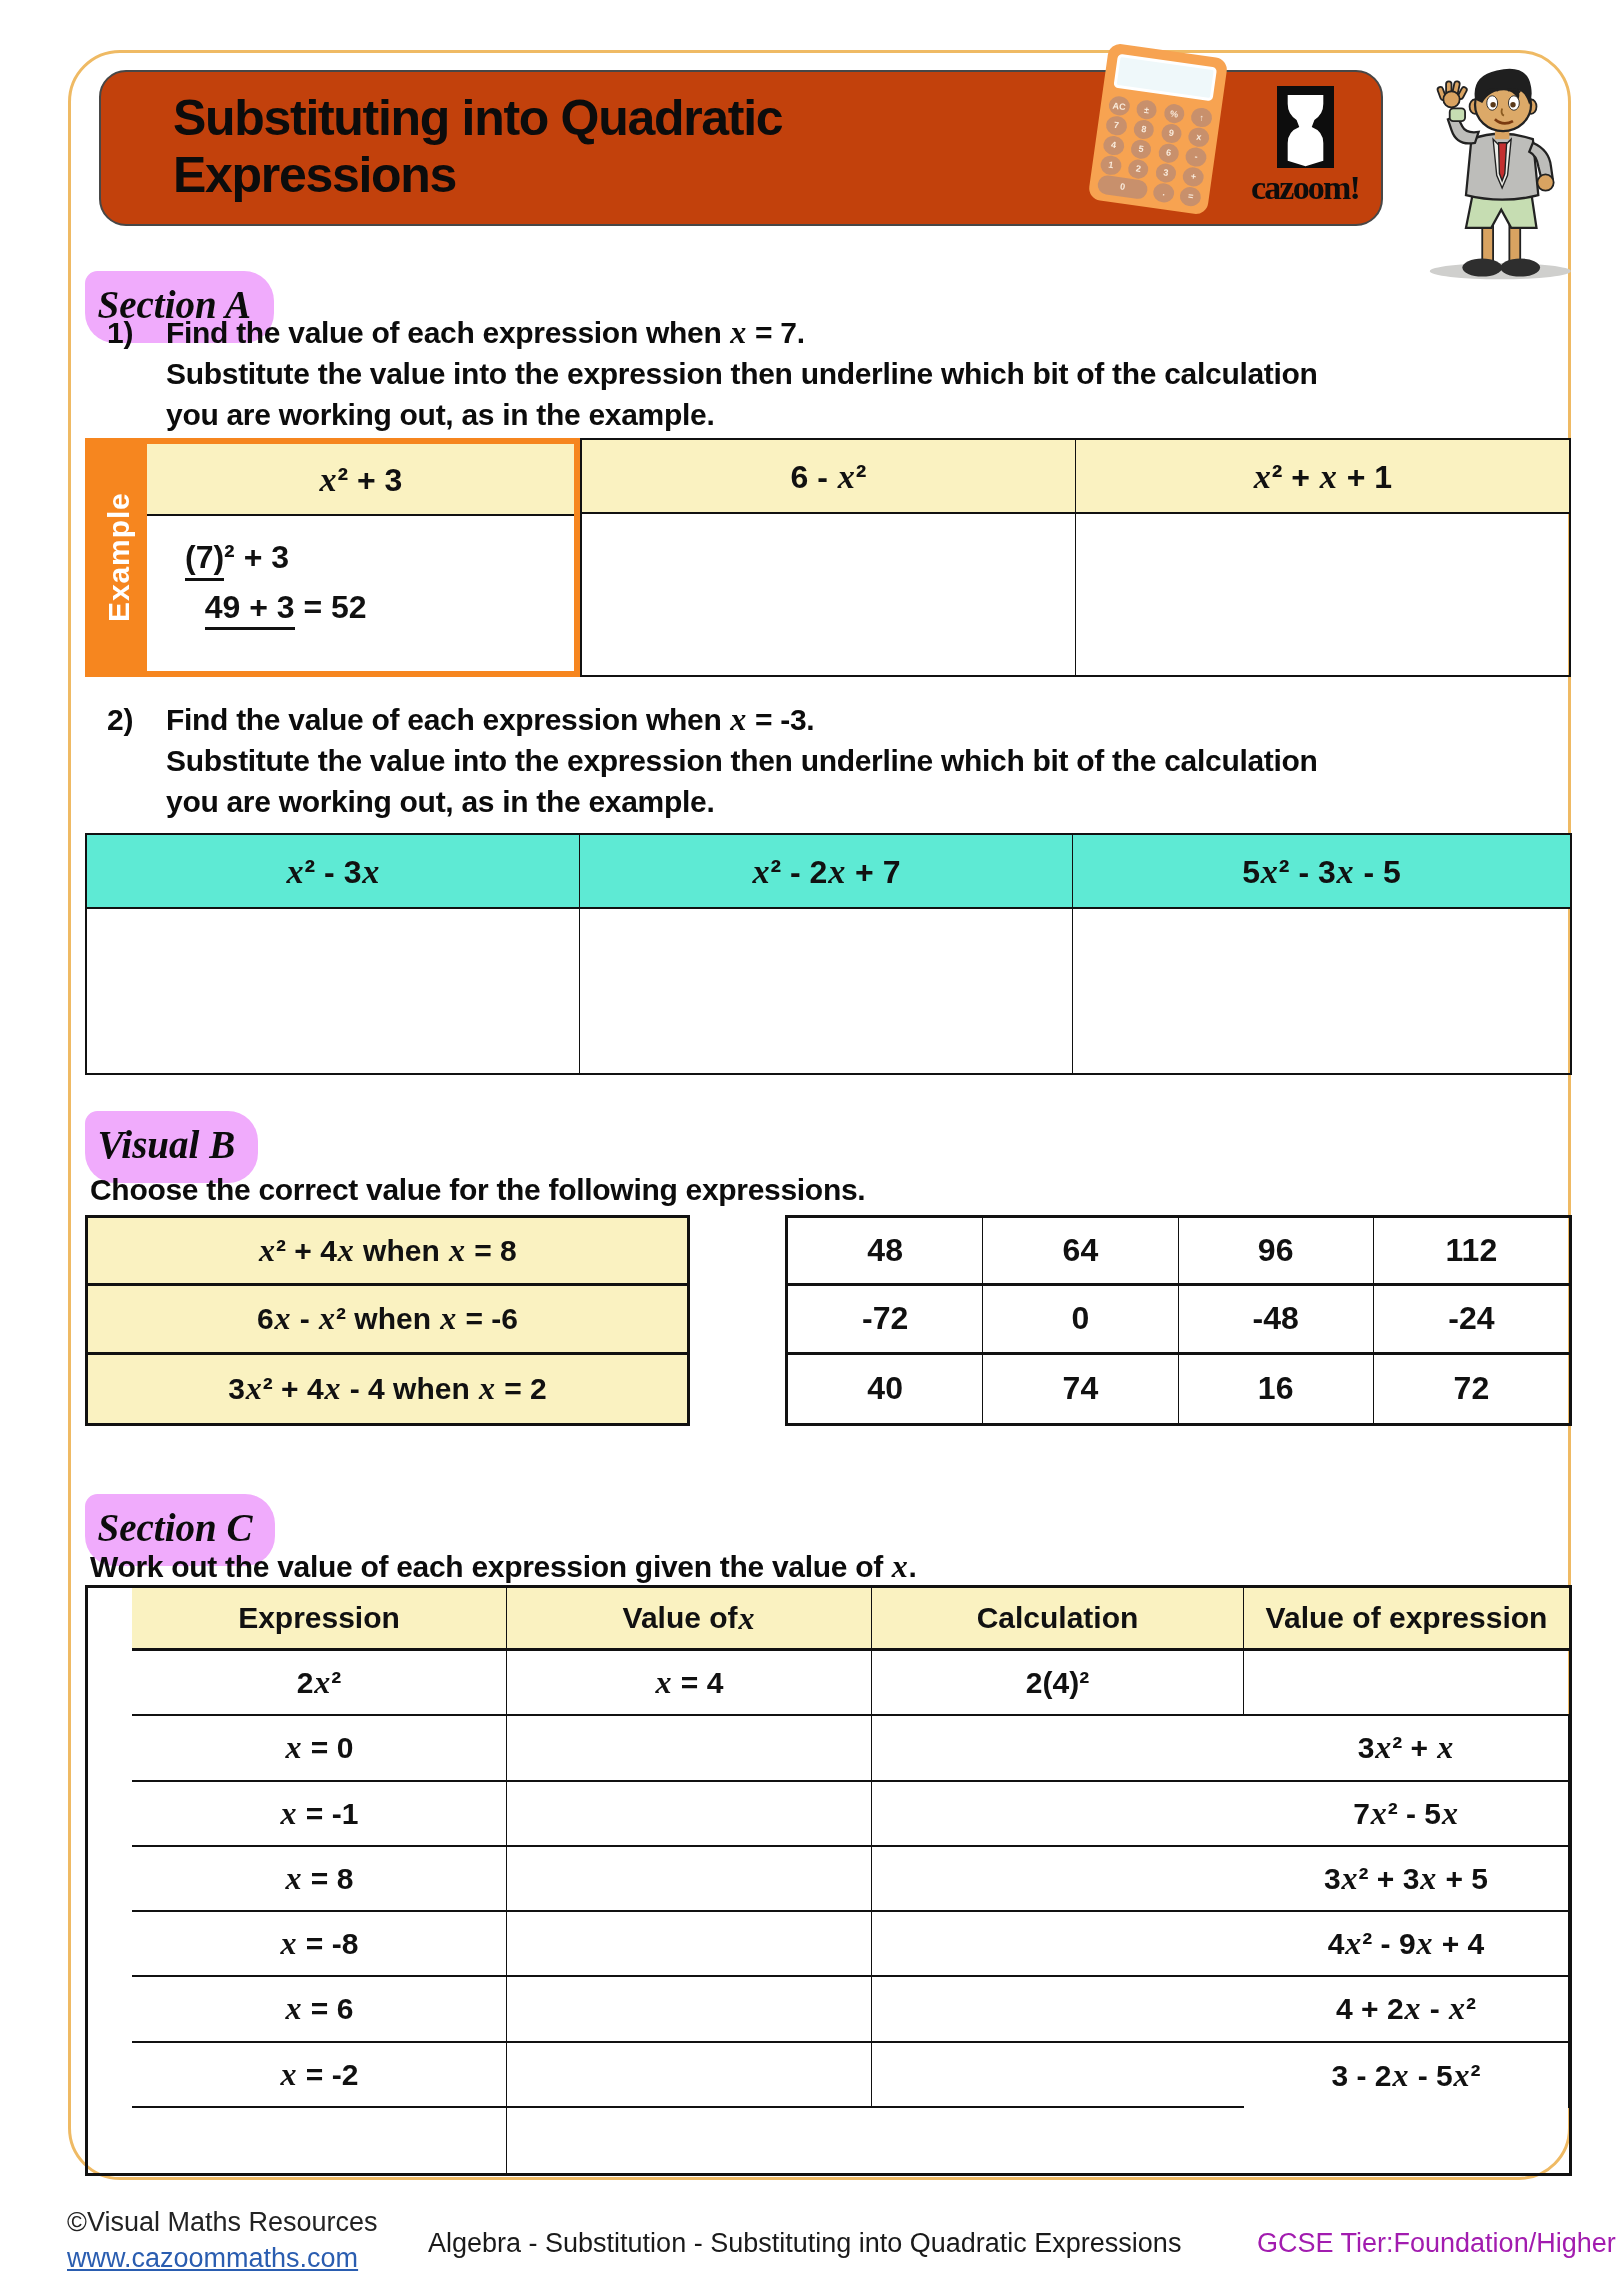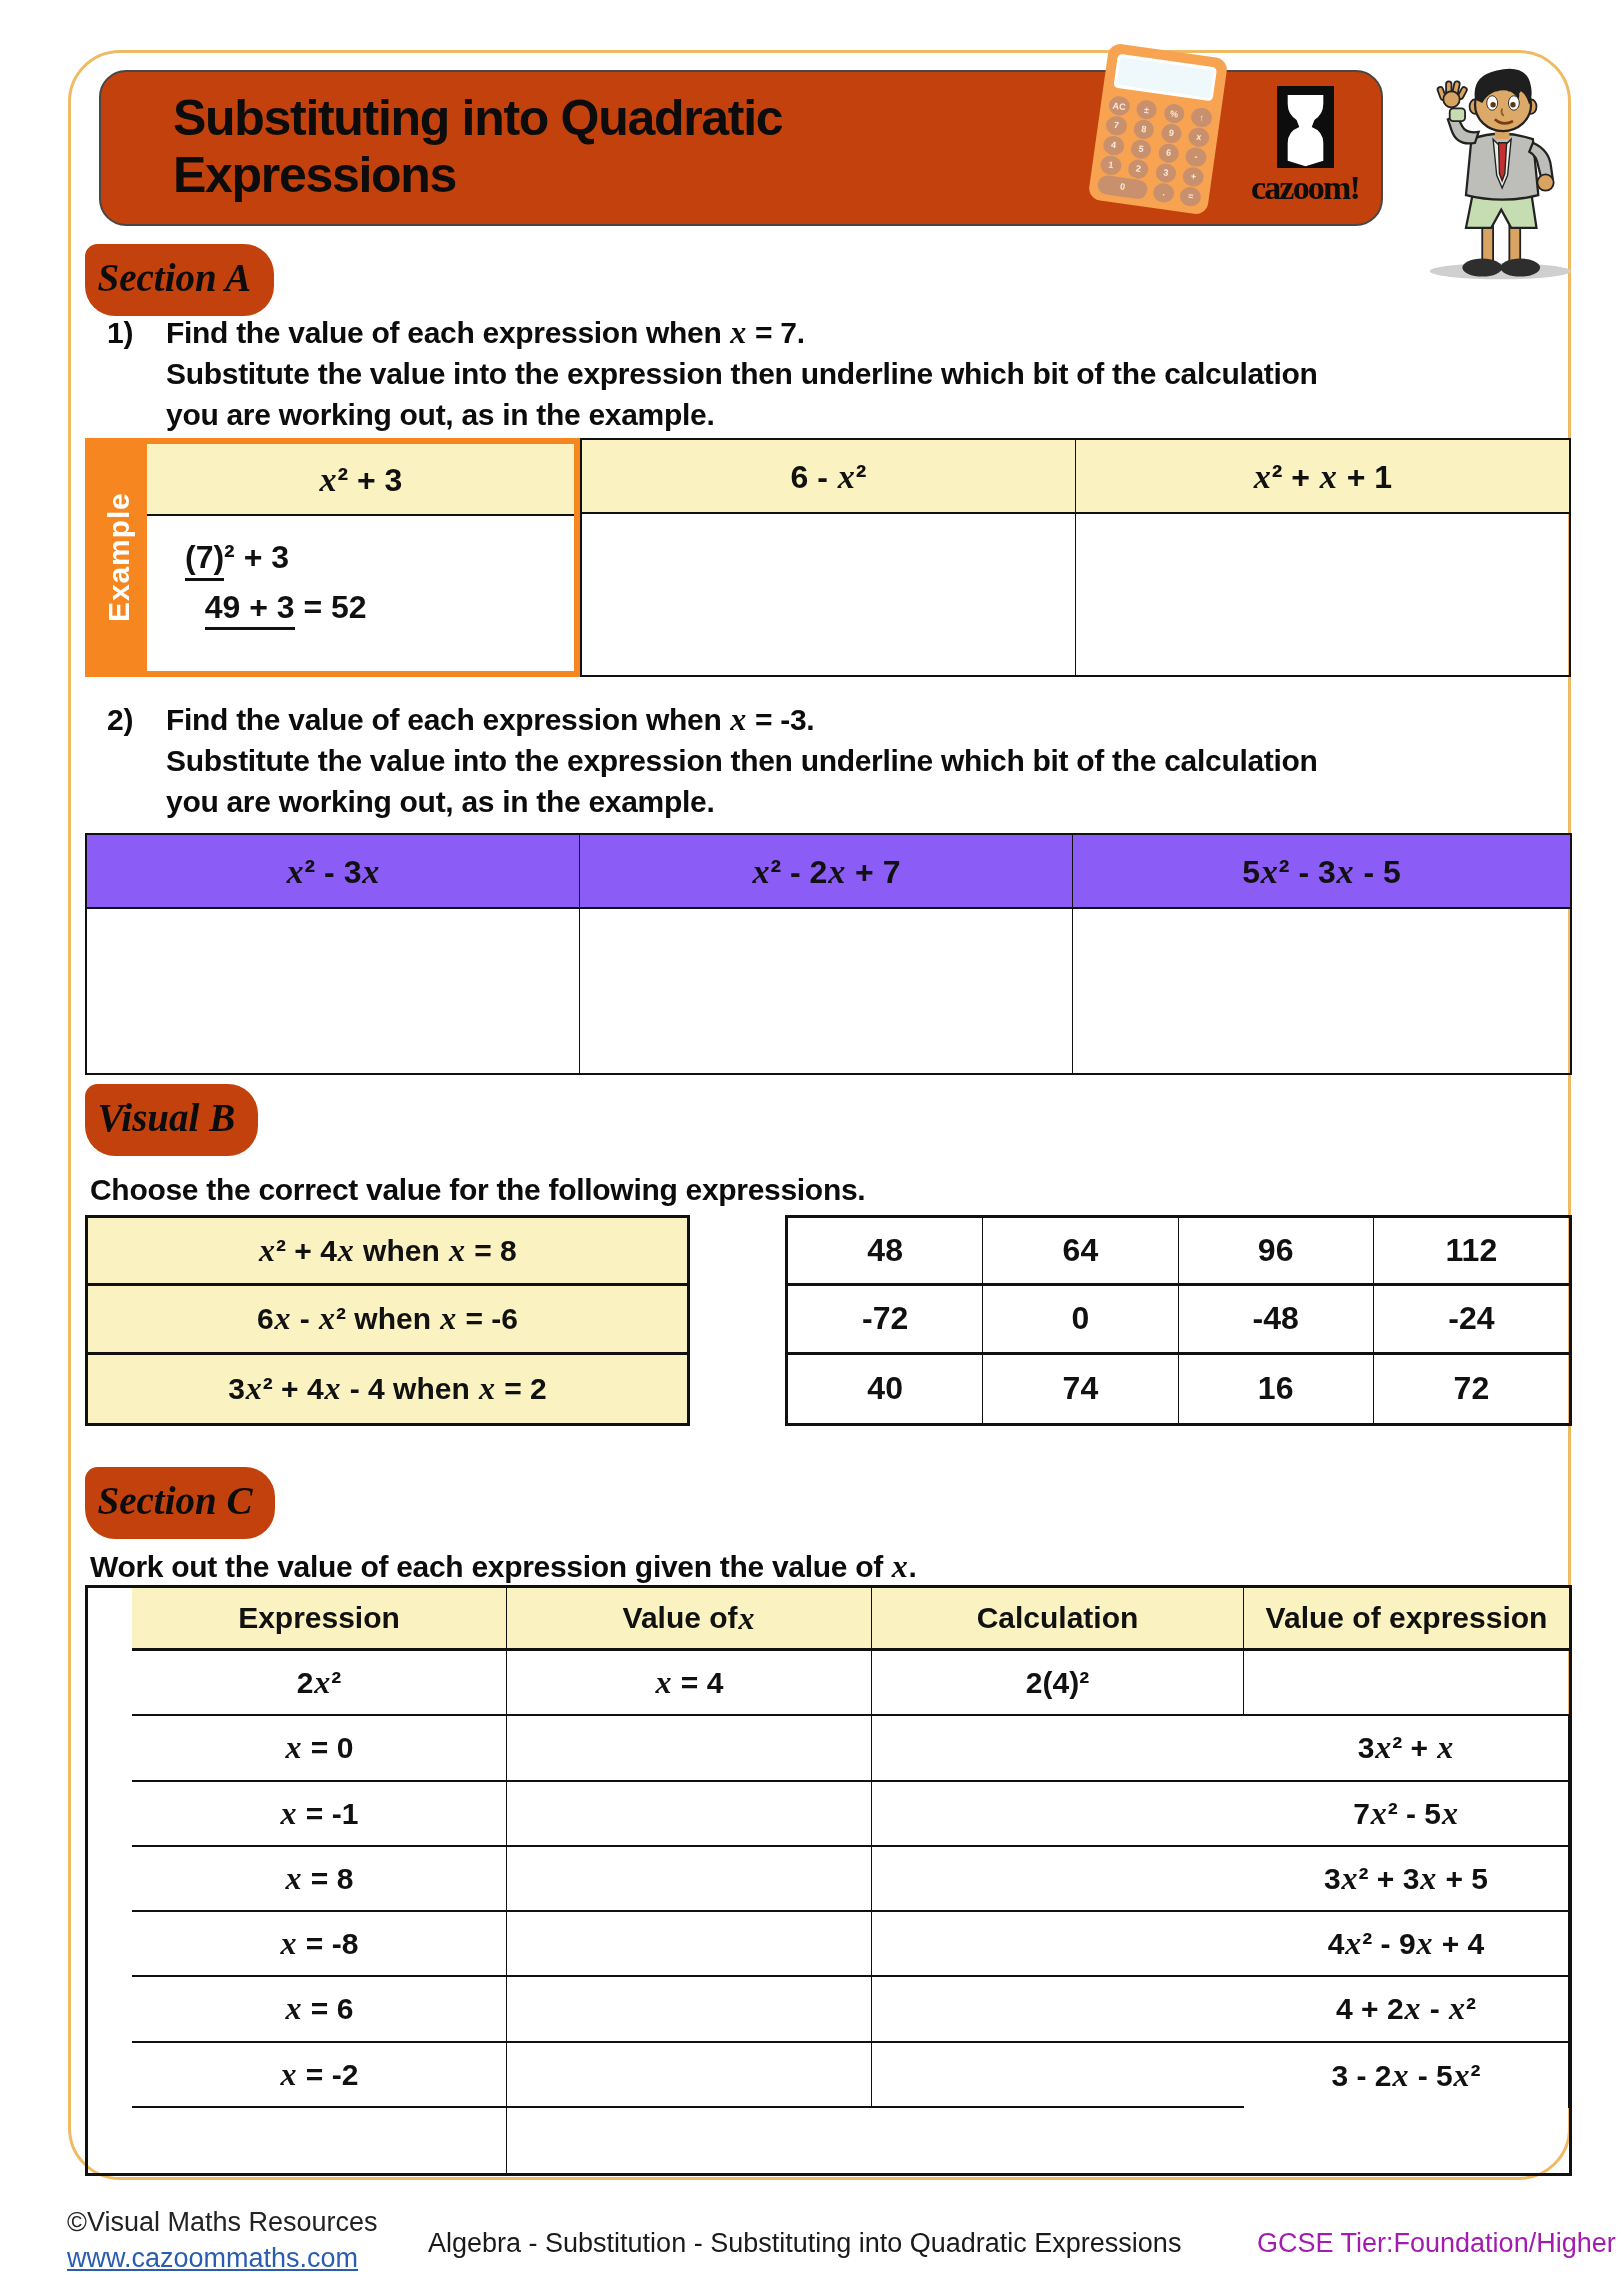--- a/index.html
+++ b/index.html
@@ -22,21 +22,21 @@
   .key.wide { width: 50px; border-radius: 9.9px; }
 
   
   .logo { left: 1247px; top: 86px; width: 116px; text-align: center; }
   .logo .drumbox { width: 57px; height: 82px; margin: 0 auto; background: #0d0d0d; display: flex; align-items: center; justify-content: center; }
   .logotext { font-family: "Liberation Serif", serif; font-weight: bold; font-size: 34px; letter-spacing: -1.8px; color: #0d0d0d; margin-top: 0.9px; }
 
   .boy { left: 1399px; top: 56px; }
 
   
-  .peach { background: #c2410c; border-radius: 12.5px 30px 30px 30px; font-family: "Liberation Serif", serif; font-style: italic; font-weight: bold; font-size: 39px; color: #0c0c0c; padding: 10.7px 23px 16px 12.5px; }
+  .peach { background: #f0abfc; border-radius: 12.5px 30px 30px 30px; font-family: "Liberation Serif", serif; font-style: italic; font-weight: bold; font-size: 39px; color: #0c0c0c; padding: 10.7px 23px 16px 12.5px; margin-top: 27px; }
   .lblA { left: 85px; top: 244px; }
   .lblB { left: 85px; top: 1084px; }
   .lblC { left: 85px; top: 1467px; }
 
   
   .qtext { font-size: 30px; font-weight: bold; letter-spacing: -0.3px; line-height: 41px; color: #0c0c0c; }
   .q1 { left: 107px; top: 312px; }
   .q2 { left: 107px; top: 699px; }
   .qrow { display: flex; }
   .qnum { width: 59px; flex: none; }
@@ -55,21 +55,21 @@
   .a1-col1 .hd { height: 72px; flex: none; background: #FAF2C1; border-bottom: 2.7px solid #111; display: flex; align-items: center; justify-content: center; font-size: 32px; }
   .a1-col1 .bd { flex: 1; padding: 23px 0 0 38px; font-size: 32px; font-weight: bold; }
   .exline2 { margin: 12.5px 0 0 19.7px; }
   .u { border-bottom: 3.6px solid #111; padding-bottom: 2.7px; }
   .a1-right { position: absolute; left: 495px; top: 0; width: 991px; height: 239px; border: 2.7px solid #111; display: grid; grid-template-columns: 494px 1fr; grid-template-rows: 74px 1fr; }
   .a1-right .hd { background: #FAF2C1; border-bottom: 2.7px solid #111; display: flex; align-items: center; justify-content: center; font-size: 32px; }
   .bR { border-right: 1.8px solid #111; }
 
   
   .a2 { left: 85px; top: 833px; width: 1487px; height: 242px; border: 2.7px solid #111; display: grid; grid-template-columns: 493px 493px 1fr; grid-template-rows: 74px 1fr; }
-  .a2 .hd { background: #8b5cf6; border-bottom: 2.7px solid #111; display: flex; align-items: center; justify-content: center; font-size: 32px; }
+  .a2 .hd { background: #5eead4; border-bottom: 2.7px solid #111; display: flex; align-items: center; justify-content: center; font-size: 32px; }
 
   
   .bleft { left: 85px; top: 1215px; width: 605px; height: 211px; border: 3.6px solid #111; display: grid; grid-template-rows: 1fr 1fr 1fr; }
   .bleft .cell { background: #FAF2C1; display: flex; align-items: center; justify-content: center; font-size: 30px; border-bottom: 3.6px solid #111; }
   .bleft .cell:last-child { border-bottom: none; }
   .bright { left: 785px; top: 1215px; width: 787px; height: 211px; border: 3.6px solid #111; display: grid; grid-template-columns: 1fr 1fr 1fr 1fr; grid-template-rows: 1fr 1fr 1fr; }
   .bright .cell { display: flex; align-items: center; justify-content: center; font-size: 32px; font-weight: bold; border-right: 1.8px solid #111; border-bottom: 3.6px solid #111; }
   .bright .cell.c4 { border-right: none; }
   .bright .cell.r3 { border-bottom: none; }
 

